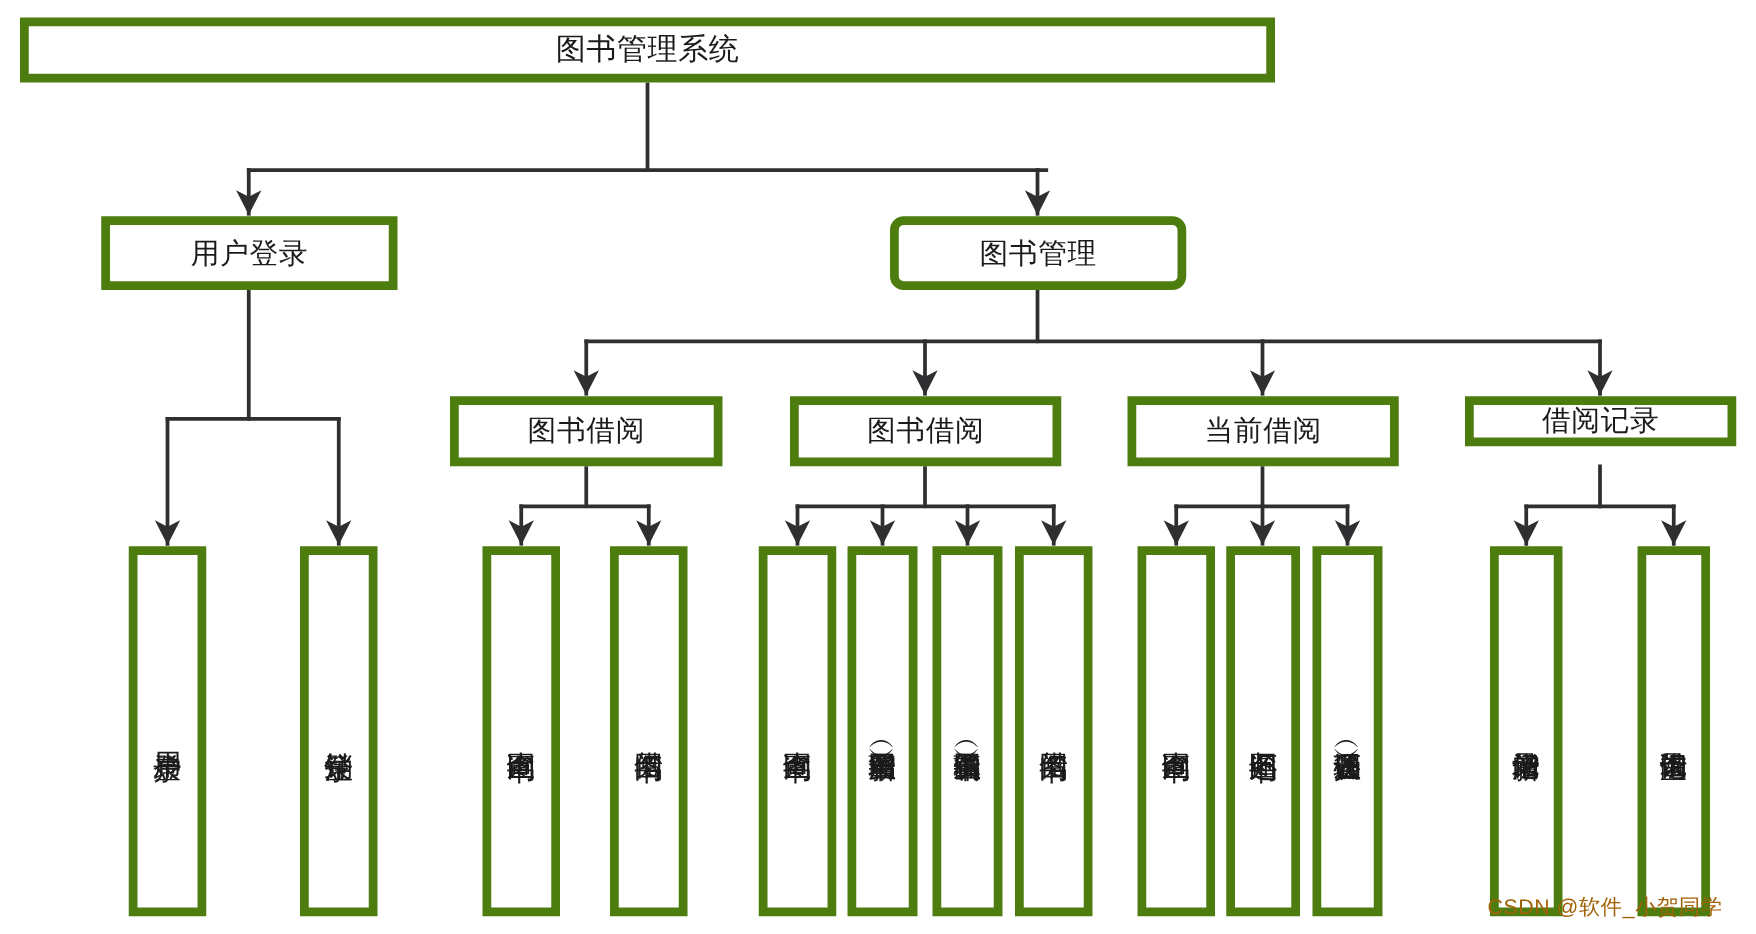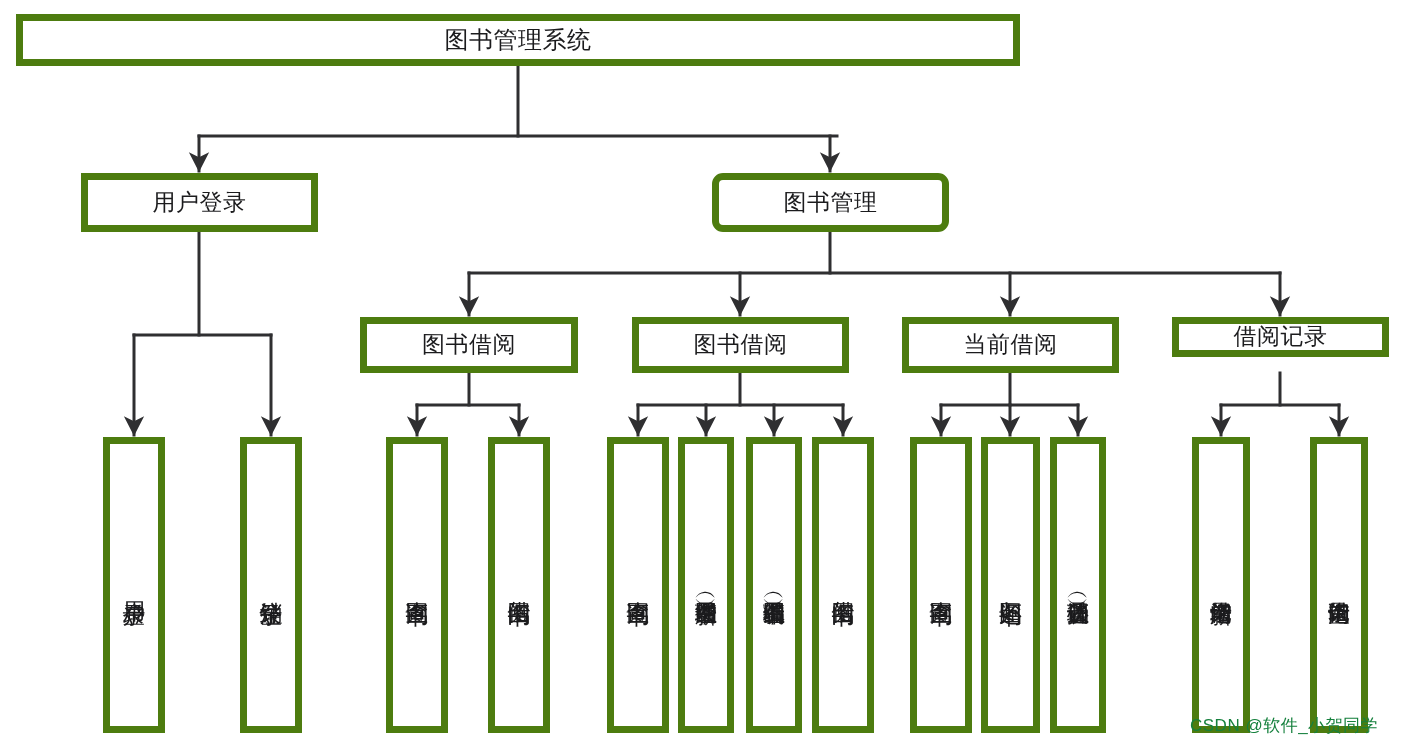--- a/index.html
+++ b/index.html
@@ -64,21 +64,21 @@
     max-height: 100%;
     white-space: nowrap;
   }
   .node.v.tight .lbl {
     font-size: 22px;
     letter-spacing: 0px;
   }
   .watermark {
     position: absolute;
     font-size: 17px;
-    color: #15803d;
+    color: #a16207;
     white-space: nowrap;
     letter-spacing: 0.5px;
   }
 </style>
 </head>
 <body>
 
 <div id="canvas">
 
   <svg id="edges" viewBox="0 0 1405 747" width="1405" height="747" xmlns="http://www.w3.org/2000/svg">

